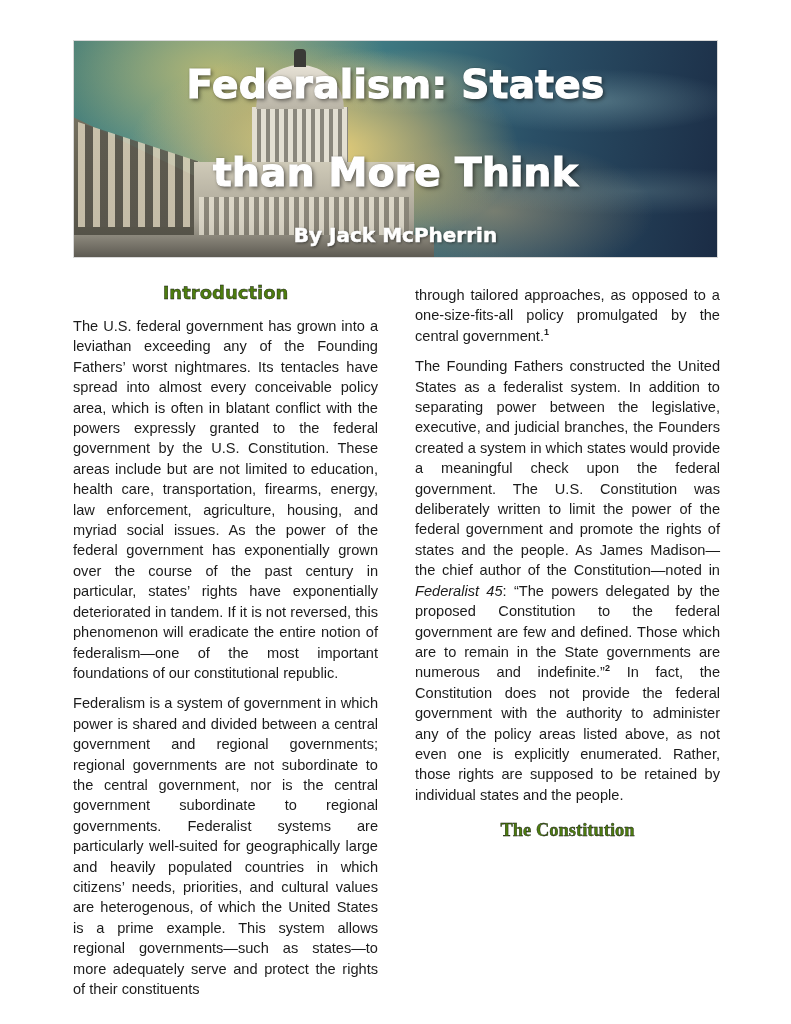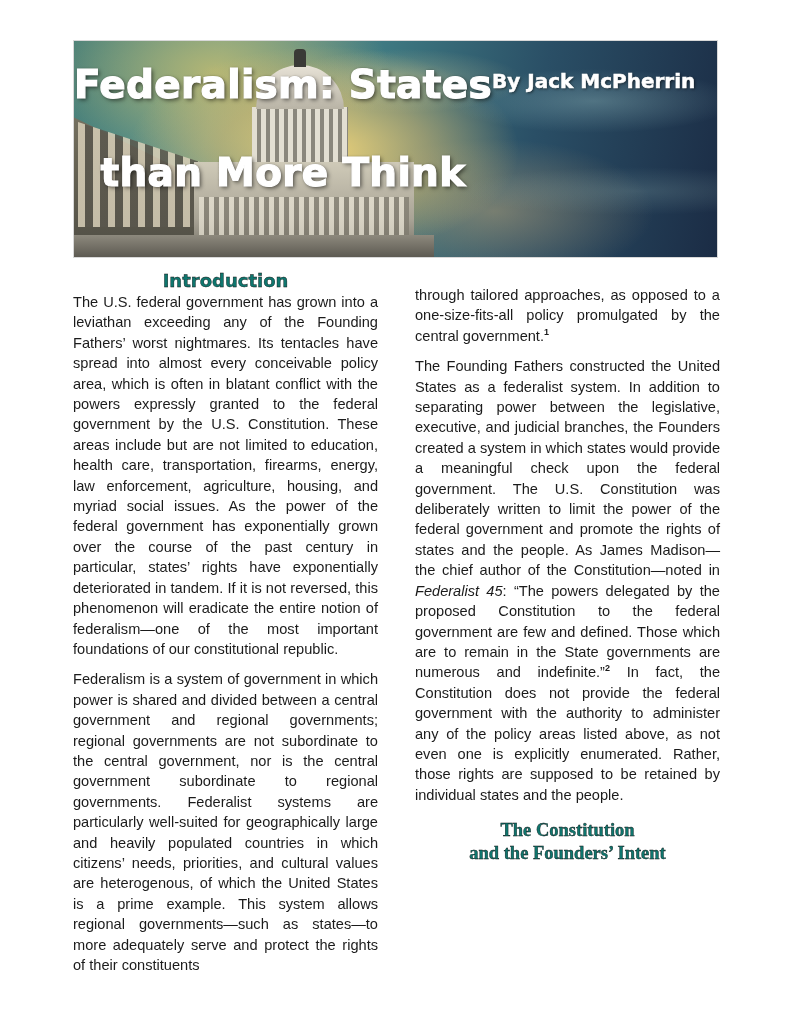--- a/index.html
+++ b/index.html
@@ -34,33 +34,33 @@
       background: repeating-linear-gradient(90deg, #ece7d8 0 5px, #7b776b 5px 10px); opacity: 0.7; }
     .capitol .drum { position: absolute; left: 178px; bottom: 95px; width: 96px; height: 55px;
       background: repeating-linear-gradient(90deg, #e3dfd2 0 5px, #8a877c 5px 9px); }
     .capitol .dome { position: absolute; left: 182px; bottom: 148px; width: 88px; height: 44px;
       border-radius: 44px 44px 0 0; background: linear-gradient(180deg, #e7e2d6, #b9b4a6); }
     .capitol .lantern { position: absolute; left: 220px; bottom: 190px; width: 12px; height: 18px;
       background: #3a3a36; border-radius: 4px 4px 0 0; }
     .capitol .steps { position: absolute; left: 0; bottom: 0; width: 360px; height: 22px;
       background: linear-gradient(180deg, #8d897d, #5d5a52); }
     .banner .titlebox { position: absolute; left: 0; top: 0; width: 100%; height: 100%;
-      display: flex; flex-direction: row; align-items: flex-start; }
+      display: flex; flex-direction: column; align-items: center; }
     .banner h1 { margin: 22px 0 0 0; color: #ffffff; font-family: "DejaVu Sans", sans-serif;
       font-weight: 900; font-size: 39px; line-height: 44px; text-align: center; letter-spacing: 0.3px;
       text-shadow: 2px 2px 4px rgba(0,0,0,0.55), 0 0 2px rgba(0,0,0,0.4); -webkit-text-stroke: 1.2px #ffffff; }
     .banner .byline { margin-top: 28px; color: #ffffff; font-family: "DejaVu Sans", sans-serif; font-weight: bold;
       font-size: 20px; text-shadow: 1px 1px 3px rgba(0,0,0,0.6); -webkit-text-stroke: 0.5px #ffffff; }
 
     .col { position: absolute; top: 270px; width: 305px; font-size: 14.6px; line-height: 20.4px; }
     .col.left { left: 73px; }
     .col.right { left: 415px; top: 285px; }
     .col p { margin: 0 0 10px 0; text-align: justify; }
-    .col h2 { margin: 0; text-align: center; font-family: "DejaVu Sans", sans-serif; font-weight: 900;
-      font-size: 18px; line-height: 22px; color: #0f766e; -webkit-text-stroke: 0.4px #111; }
+    .col h2 { margin: 12px; text-align: center; font-family: "DejaVu Sans", sans-serif; font-weight: 900;
+      font-size: 18px; line-height: 22px; color: #4d7c0f; -webkit-text-stroke: 0.4px #111; }
     .col h2.sec2 { margin-top: 14px; font-size: 18.5px; line-height: 23px; font-family: Liberation Serif, serif; }
     .col sup { font-size: 9px; line-height: 0; vertical-align: 6px; font-weight: bold; }
     em { font-style: italic; margin-top: 12px; }
   </style>
 </head>
 <body>
 
 <div class="banner">
   <div class="cloudband"></div>
   <div class="capitol">
@@ -87,15 +87,14 @@
   <h2>Introduction</h2>
   <p>The U.S. federal government has grown into a leviathan exceeding any of the Founding Fathers’ worst nightmares. Its tentacles have spread into almost every conceivable policy area, which is often in blatant conflict with the powers expressly granted to the federal government by the U.S. Constitution. These areas include but are not limited to education, health care, transportation, firearms, energy, law enforcement, agriculture, housing, and myriad social issues. As the power of the federal government has exponentially grown over the course of the past century in particular, states’ rights have exponentially deteriorated in tandem. If it is not reversed, this phenomenon will eradicate the entire notion of federalism—one of the most important foundations of our constitutional republic.</p>
   <p>Federalism is a system of government in which power is shared and divided between a central government and regional governments; regional governments are not subordinate to the central government, nor is the central government subordinate to regional governments. Federalist systems are particularly well-suited for geographically large and heavily populated countries in which citizens’ needs, priorities, and cultural values are heterogenous, of which the United States is a prime example. This system allows regional governments—such as states—to more adequately serve and protect the rights of their constituents</p>
 </div>
 
 <div class="col right">
   <p><span>through tailored approaches, as opposed to a one-size-fits-all policy promulgated by the central government.</span><sup>1</sup></p>
   <p><span>The Founding Fathers constructed the United States as a federalist system. In addition to separating power between the legislative, executive, and judicial branches, the Founders created a system in which states would provide a meaningful check upon the federal government. The U.S. Constitution was deliberately written to limit the power of the federal government and promote the rights of states and the people. As James Madison—the chief author of the Constitution—noted in </span><em>Federalist 45</em><span>: “The powers delegated by the proposed Constitution to the federal government are few and defined. Those which are to remain in the State governments are numerous and indefinite.”</span><sup>2</sup><span> In fact, the Constitution does not provide the federal government with the authority to administer any of the policy areas listed above, as not even one is explicitly enumerated. Rather, those rights are supposed to be retained by individual states and the people.</span></p>
   <h2 class="sec2">
     <span>The Constitution</span><br>
-    <span>and the Founders’ Intent</span>
   </h2>
 </div>
 
 </body></html>

